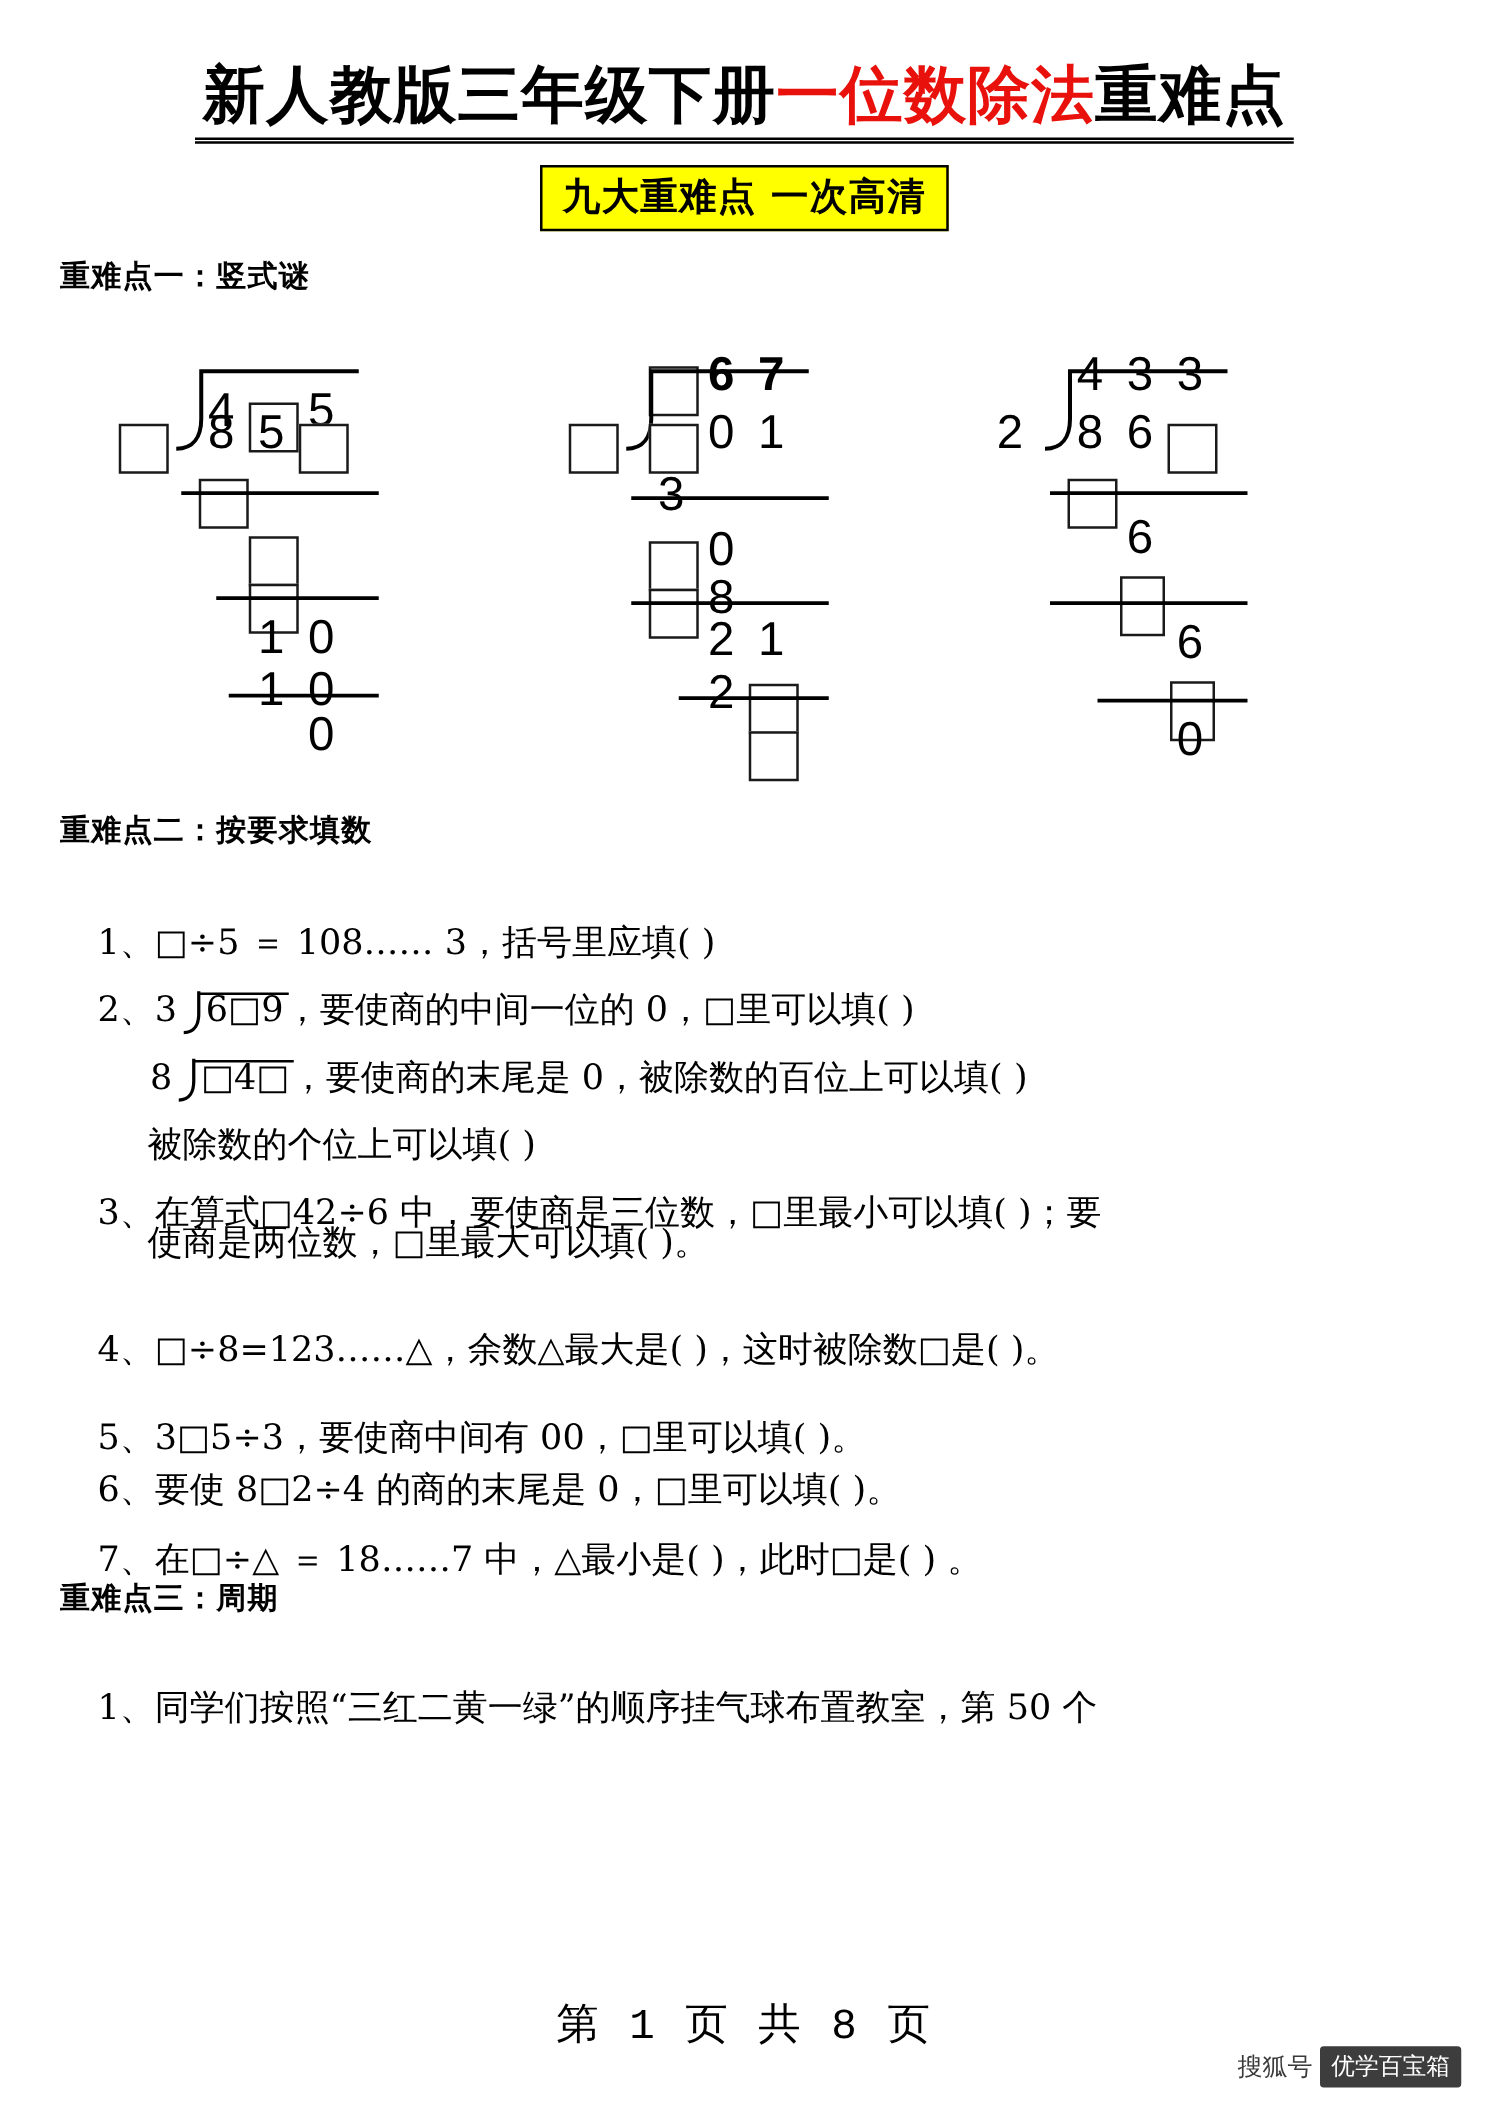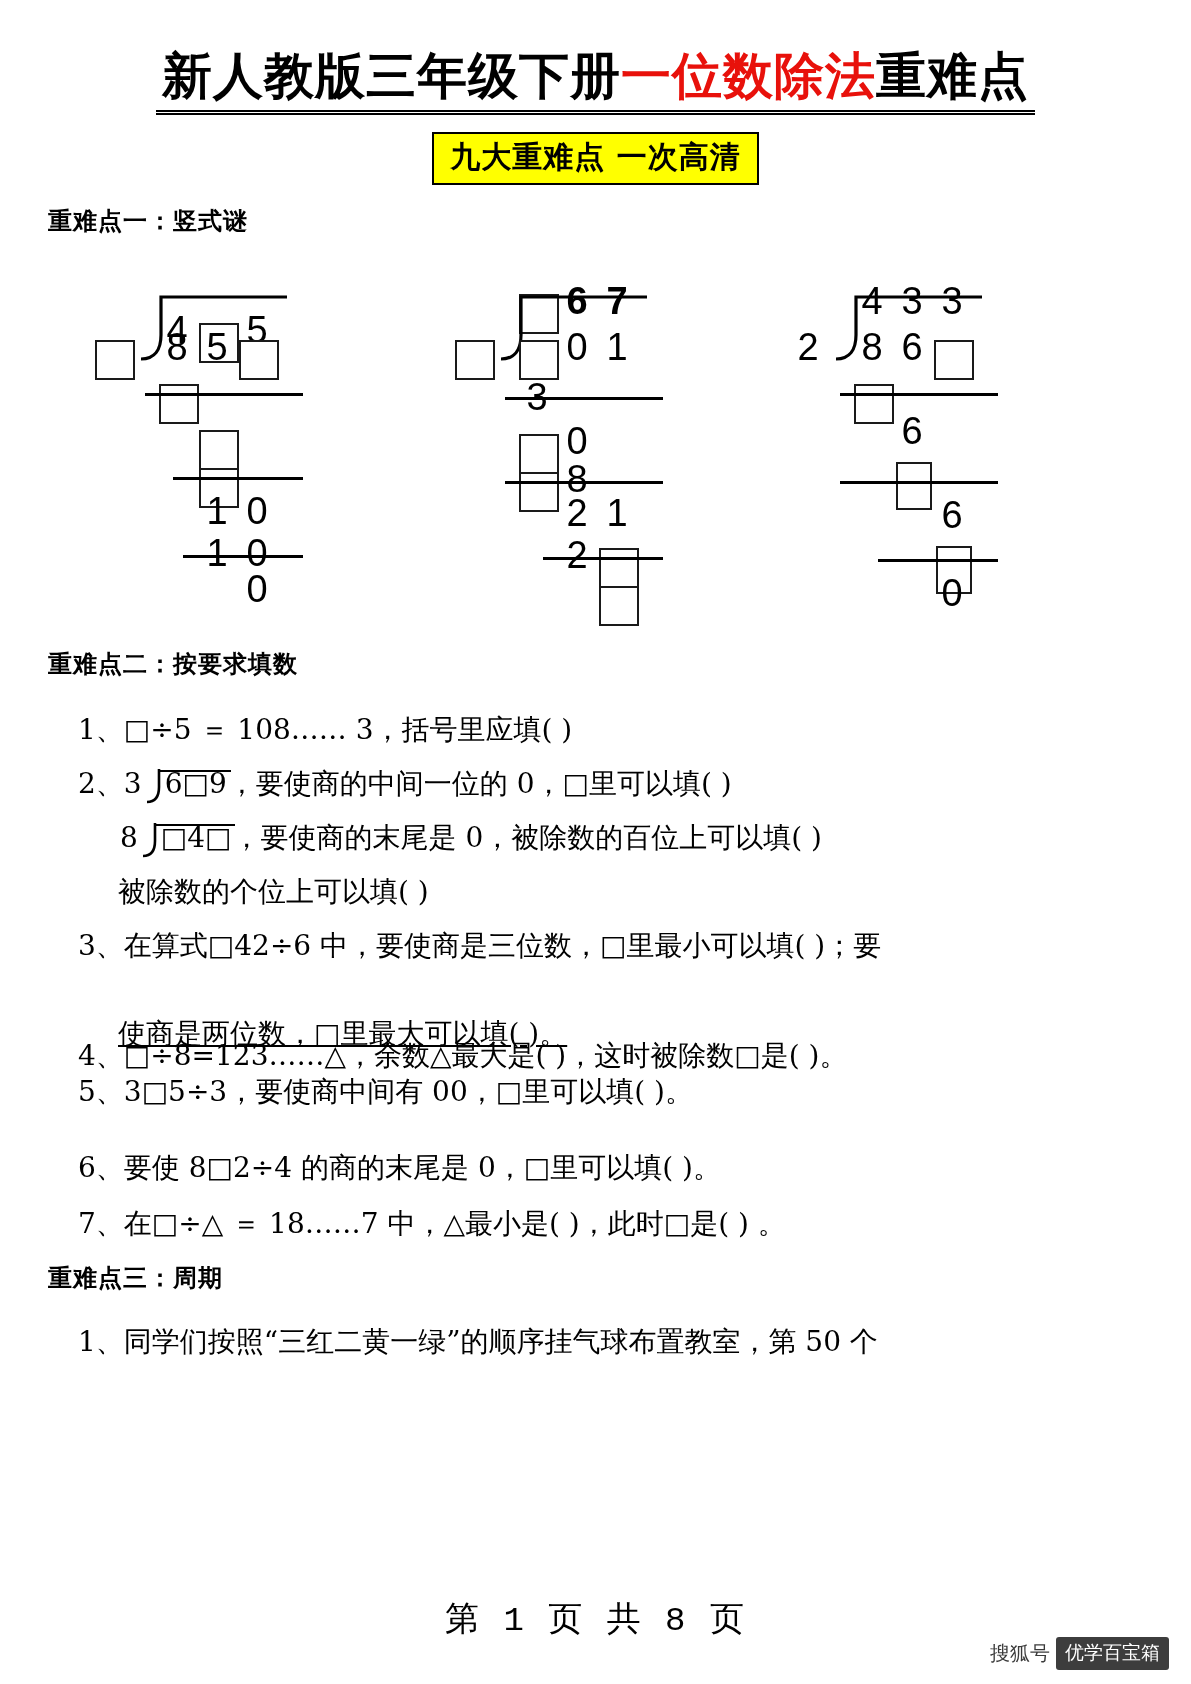--- a/index.html
+++ b/index.html
@@ -108,20 +108,21 @@
   }
   .bracket svg { display: block; overflow: visible; }
 
   
   .q {
     font-family: "DejaVu Serif", "Liberation Serif", serif;
     font-size: 28px;
     line-height: 1.0;
     white-space: nowrap;
     position: absolute;
+    margin-top: 24px;
   }
   
   .minidiv {
     display: inline-block;
     position: relative;
     padding-left: 4px;
     margin: 0 1px 0 3px;
   }
   .minidiv .bar {
     position: absolute;
@@ -334,29 +335,29 @@
   </div>
 
   <div class="q" style="left:118px; top:878px;">
     <span>被除数的个位上可以填(                    )</span>
   </div>
 
   <div class="q" style="left:78px; top:932px;">
     <span>3、</span><span>在算式□42÷6 中，要使商是三位数，□里最小可以填(    )；要</span>
   </div>
 
-  <div class="q" style="left:118px; top:1020px;text-decoration:underline;">
+  <div class="q" style="left:118px; top:956px;">
     <span>使商是两位数，□里最大可以填(     )。</span>
   </div>
 
   <div class="q" style="left:78px; top:1042px;">
     <span>4、</span><span>□÷8=123……△，余数△最大是( )，这时被除数□是(     )。</span>
   </div>
 
-  <div class="q" style="left:78px; top:1078px;">
+  <div class="q" style="left:78px; top:1112px;">
     <span>5、</span><span>3□5÷3，要使商中间有 00，□里可以填(           )。</span>
   </div>
 
   <div class="q" style="left:78px; top:1154px;">
     <span>6、</span><span>要使 8□2÷4 的商的末尾是 0，□里可以填(             )。</span>
   </div>
 
   <div class="q" style="left:78px; top:1210px;">
     <span>7、</span><span>在□÷△ ＝ 18……7 中，△最小是(    )，此时□是(         ) 。</span>
   </div>

